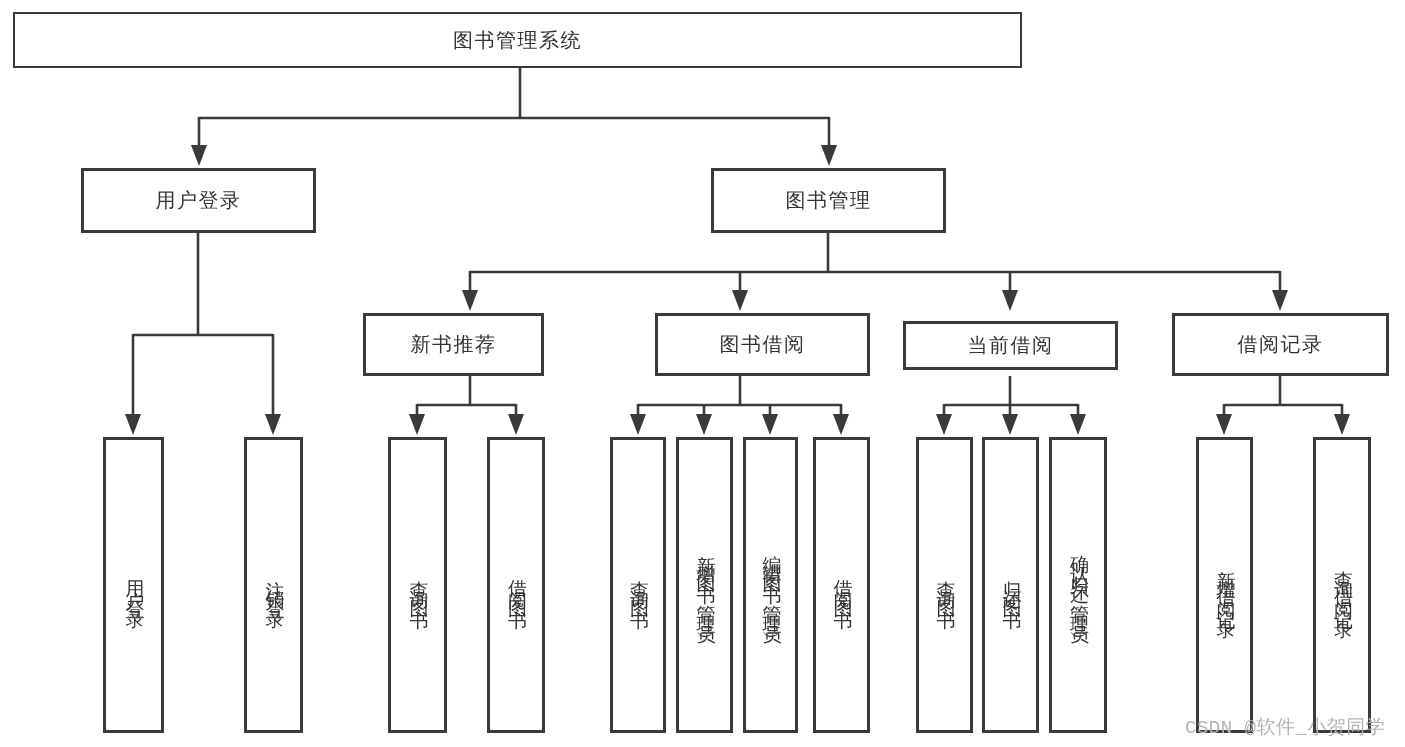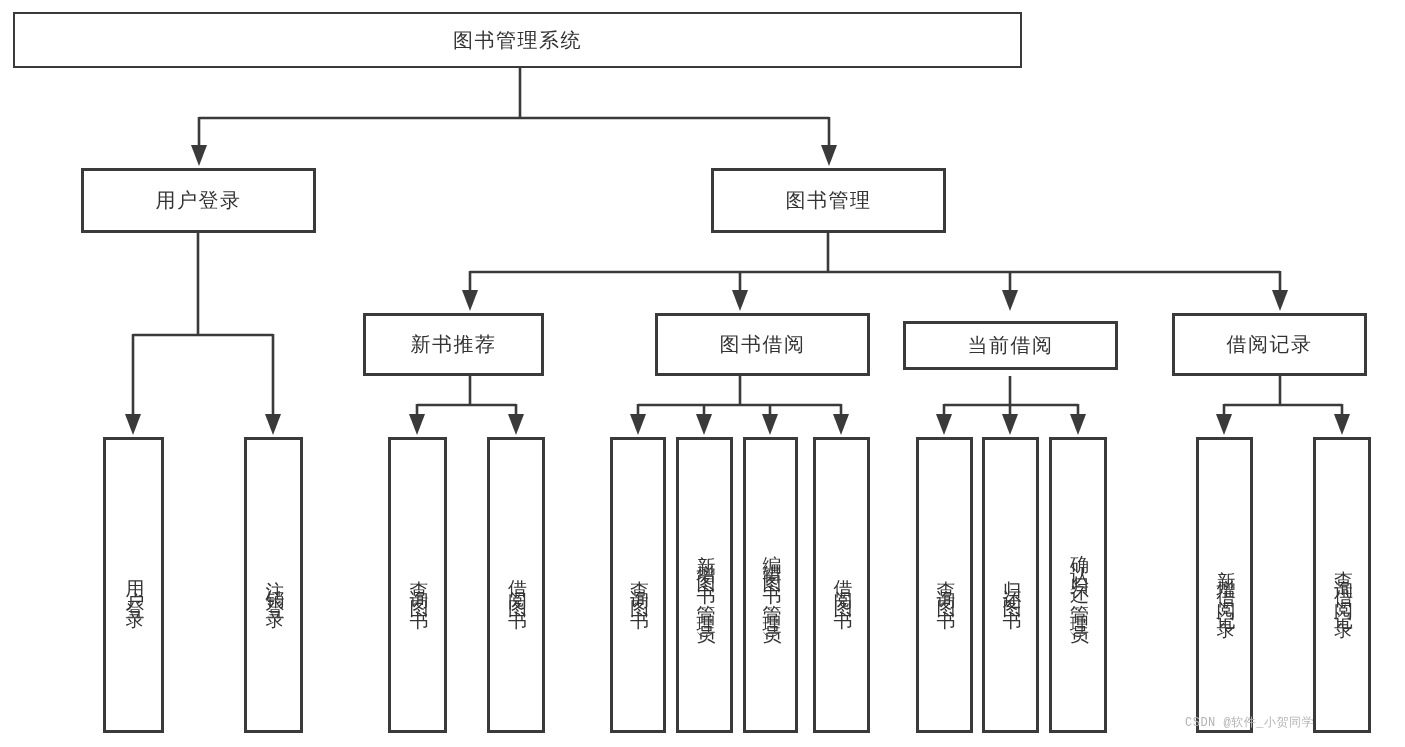--- a/index.html
+++ b/index.html
@@ -43,21 +43,21 @@
   .leaf span{
     writing-mode:vertical-rl;
     text-orientation:mixed;
     letter-spacing:10px;
     line-height:1;
     white-space:nowrap;
   }
   .watermark{
     position:absolute;
     left:1185px;top:714px;
-    font-size:12px;
+    font-size:19px;
     color:var(--wm);
     letter-spacing:0.5px;
     white-space:nowrap;
     z-index:5;
   }
 </style>
 </head>
 <body>
 
 <div class="canvas">
@@ -151,21 +151,21 @@
 
   <div class="node" style="left:363px;top:313px;width:181px;height:63px;">
     <span>新书推荐</span>
   </div>
   <div class="node" style="left:633px;top:313px;width:215px;height:63px;margin-left:22px;">
     <span>图书借阅</span>
   </div>
   <div class="node" style="left:903px;top:313px;width:215px;height:49px;margin-top:8px;">
     <span>当前借阅</span>
   </div>
-  <div class="node" style="left:1172px;top:313px;width:195px;height:63px;">
+  <div class="node" style="left:1172px;top:313px;width:217px;height:63px;">
     <span>借阅记录</span>
   </div>
 
   <div class="leaf" style="left:103px;width:61px;">
     <span>用户登录</span>
   </div>
   <div class="leaf" style="left:244px;width:59px;">
     <span>注销登录</span>
   </div>
 

